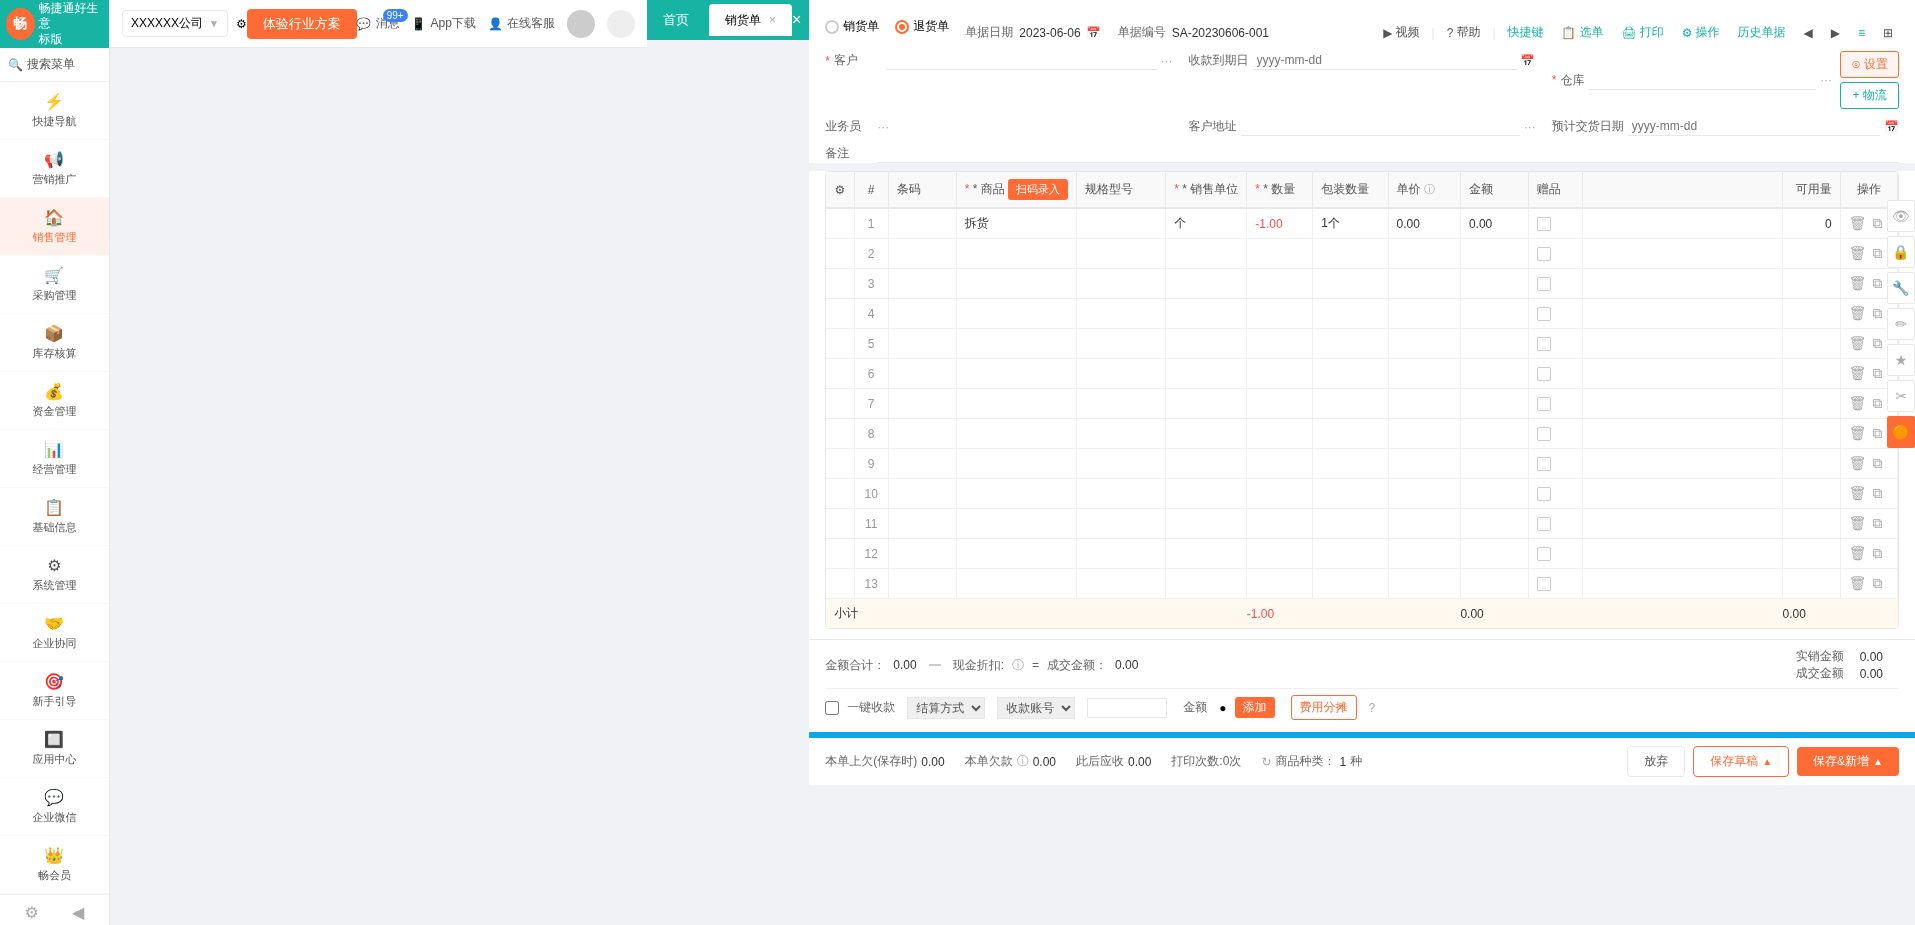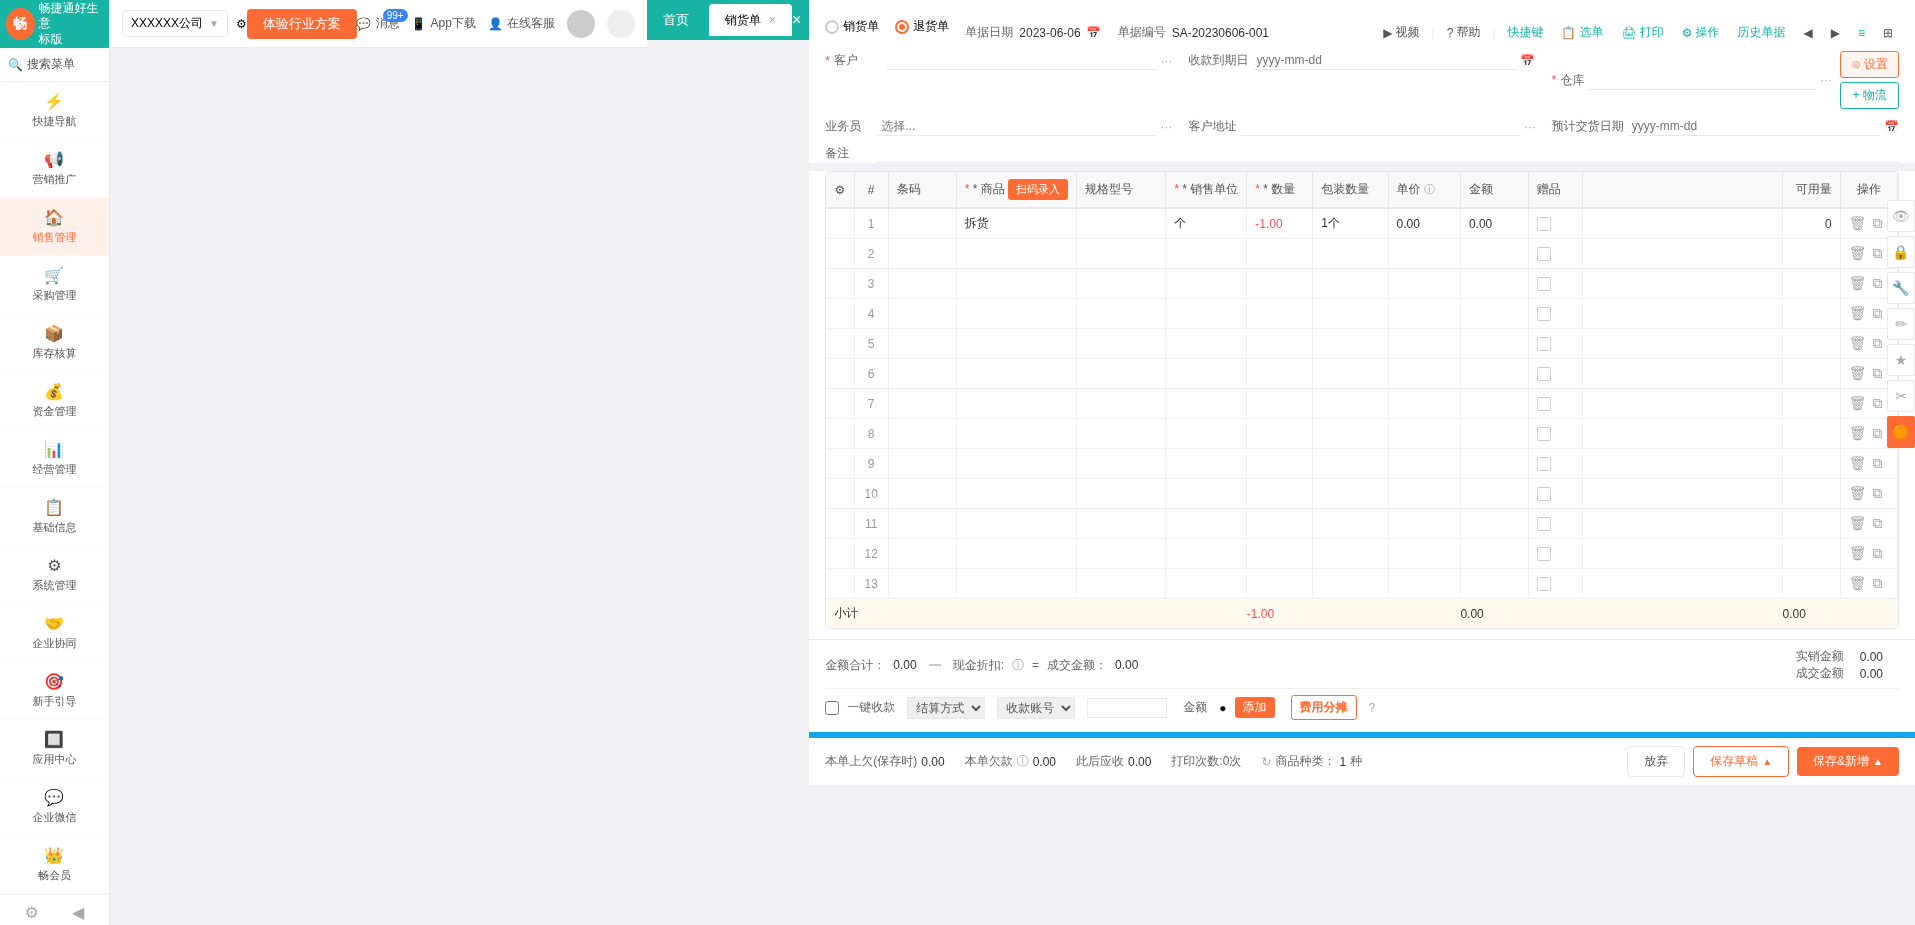--- a/index.html
+++ b/index.html
@@ -330,21 +330,20 @@
             <button class="settings-btn">⊙ 设置</button>
             <button class="logistics-btn">+ 物流</button>
           </div>
         </div>
       </div>
 
       <div style="display:grid; grid-template-columns: 1fr 1fr 1fr; gap: 8px 16px; margin-bottom:8px;">
 
         <div style="display:flex; align-items:center; gap:4px;">
           <span style="color:#666; min-width:48px;">业务员</span>
-          <input type="text" style="flex: 1 1 0%; border-top: none; border-right: none; border-left: none; border-image: initial; border-bottom: 1px solid rgb(232, 232, 232); outline: none; padding: 2px 4px; font-size: 12px; color: rgb(187, 187, 187);" value="" placeholder="选择...">
           <span style="color:#aaa; cursor:pointer;">···</span>
         </div>
 
         <div style="display:flex; align-items:center; gap:4px;">
           <span style="color:#666;">客户地址</span>
           <input type="text" style="flex: 1 1 0%; border-top: none; border-right: none; border-left: none; border-image: initial; border-bottom: 1px solid rgb(232, 232, 232); outline: none; padding: 2px 4px; font-size: 12px;" value="">
           <span style="color:#aaa; cursor:pointer;">···</span>
         </div>
 
         <div style="display:flex; align-items:center; gap:4px;">
@@ -741,21 +740,21 @@
         <select style="border:1px solid #e8e8e8; padding:2px 4px; font-size:12px; color:#555; margin-left:4px;">
           <option>结算方式</option>
         </select>
         <select style="border:1px solid #e8e8e8; padding:2px 4px; font-size:12px; color:#555; margin-left:4px;">
           <option>收款账号</option>
         </select>
         <input type="text" style="border: 1px solid rgb(232, 232, 232); padding: 2px 4px; font-size: 12px; width: 80px; margin-left: 4px;" value="">
         <span style="color:#666; margin-left:8px;">金额</span>
         <span style="margin-left:4px;">●</span>
         <button class="add-btn">添加</button>
-        <button class="split-btn" style="margin-left:8px;font-weight:bold;">费用分摊</button>
+        <button class="split-btn" style="margin-left:8px;">费用分摊</button>
         <span style="color:#aaa; cursor:pointer; margin-left:4px;">?</span>
       </div>
     </div>
 
     <div class="footer-bar">
       <div class="footer-left">
         <div class="footer-stat">
           <span>本单上欠(保存时)</span>
           <span class="footer-stat-value">0.00</span>
         </div>

